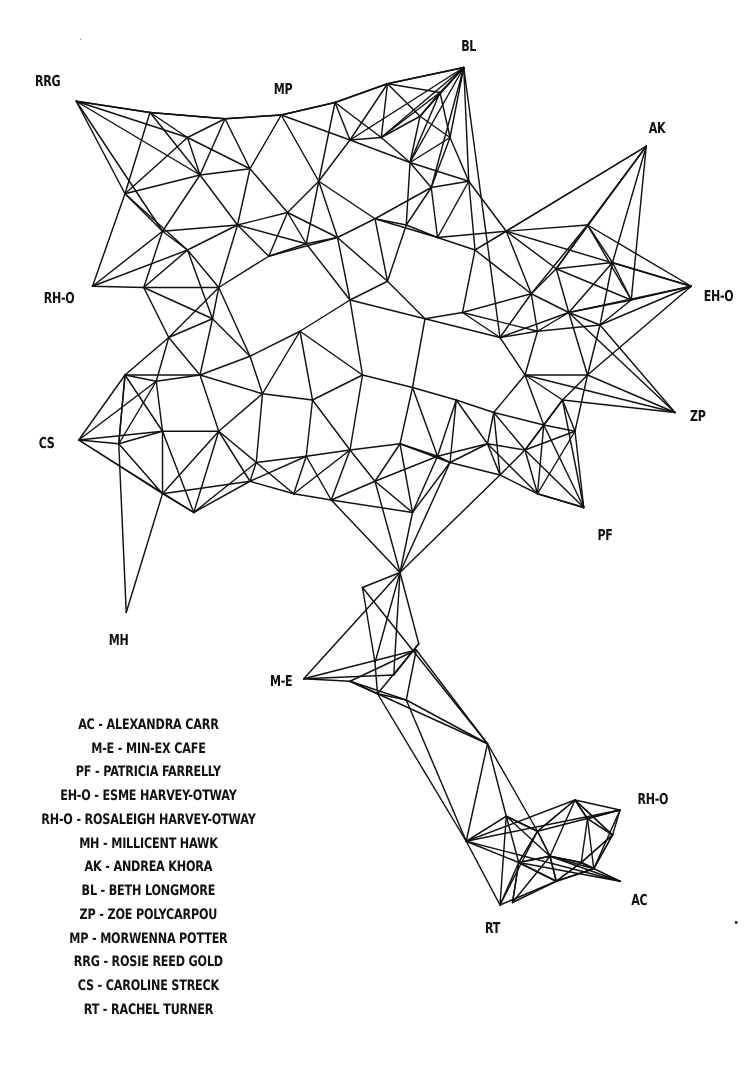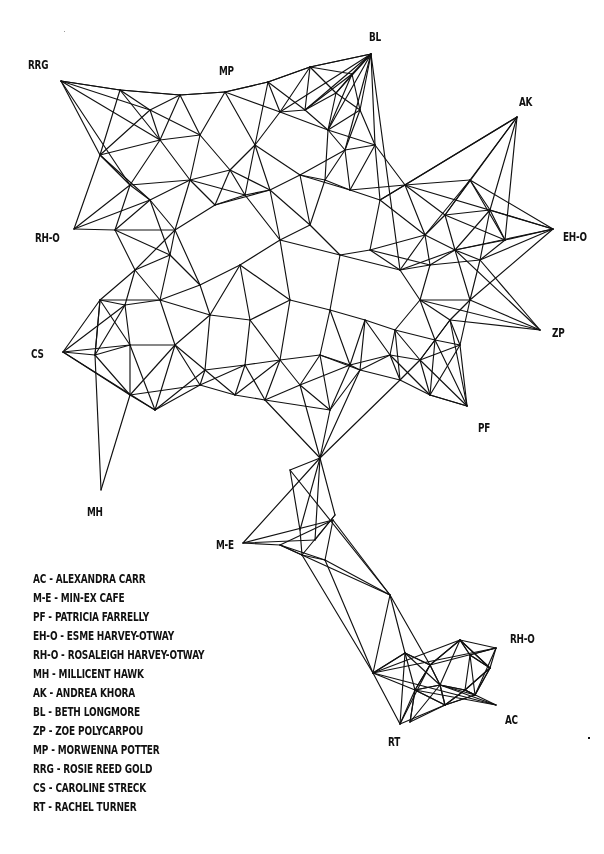--- a/index.html
+++ b/index.html
@@ -1,20 +1,20 @@
 <!DOCTYPE html>
 <html><head>
 <meta charset="utf-8">
 <style>
   html,body{margin:0;padding:0;background:#ffffff;}
   body{width:604px;height:854px;position:relative;overflow:hidden;font-family:"Liberation Sans","DejaVu Sans",sans-serif;}
   #net{position:absolute;left:0;top:0;}
   #net line{stroke:#111;stroke-width:1.15;stroke-linecap:round;}
   .lbl{position:absolute;font-family:"DejaVu Sans Condensed","DejaVu Sans",sans-serif;font-weight:bold;font-size:12px;color:#111;letter-spacing:-0.3px;transform:scaleX(0.82);transform-origin:left top;white-space:nowrap;}
-  .legend{position:absolute;left:33px;top:570px;}
+  .legend{position:absolute;left:33px;top:570px;text-align:center;}
   .legend-row{font-family:"DejaVu Sans","Liberation Sans",sans-serif;font-weight:bold;font-size:11.5px;color:#111;height:19px;line-height:19px;white-space:nowrap;transform:scaleX(0.78);transform-origin:left center;letter-spacing:-0.2px;}
   .dot{position:absolute;width:2px;height:2px;background:#111;}
 </style>
 </head>
 <body>
 
 <svg id="net" width="604" height="854" viewBox="0 0 604 854">
     <line x1="120" y1="90" x2="150" y2="110"></line>
     <line x1="120" y1="90" x2="180" y2="95"></line>
     <line x1="120" y1="90" x2="160" y2="140"></line>

